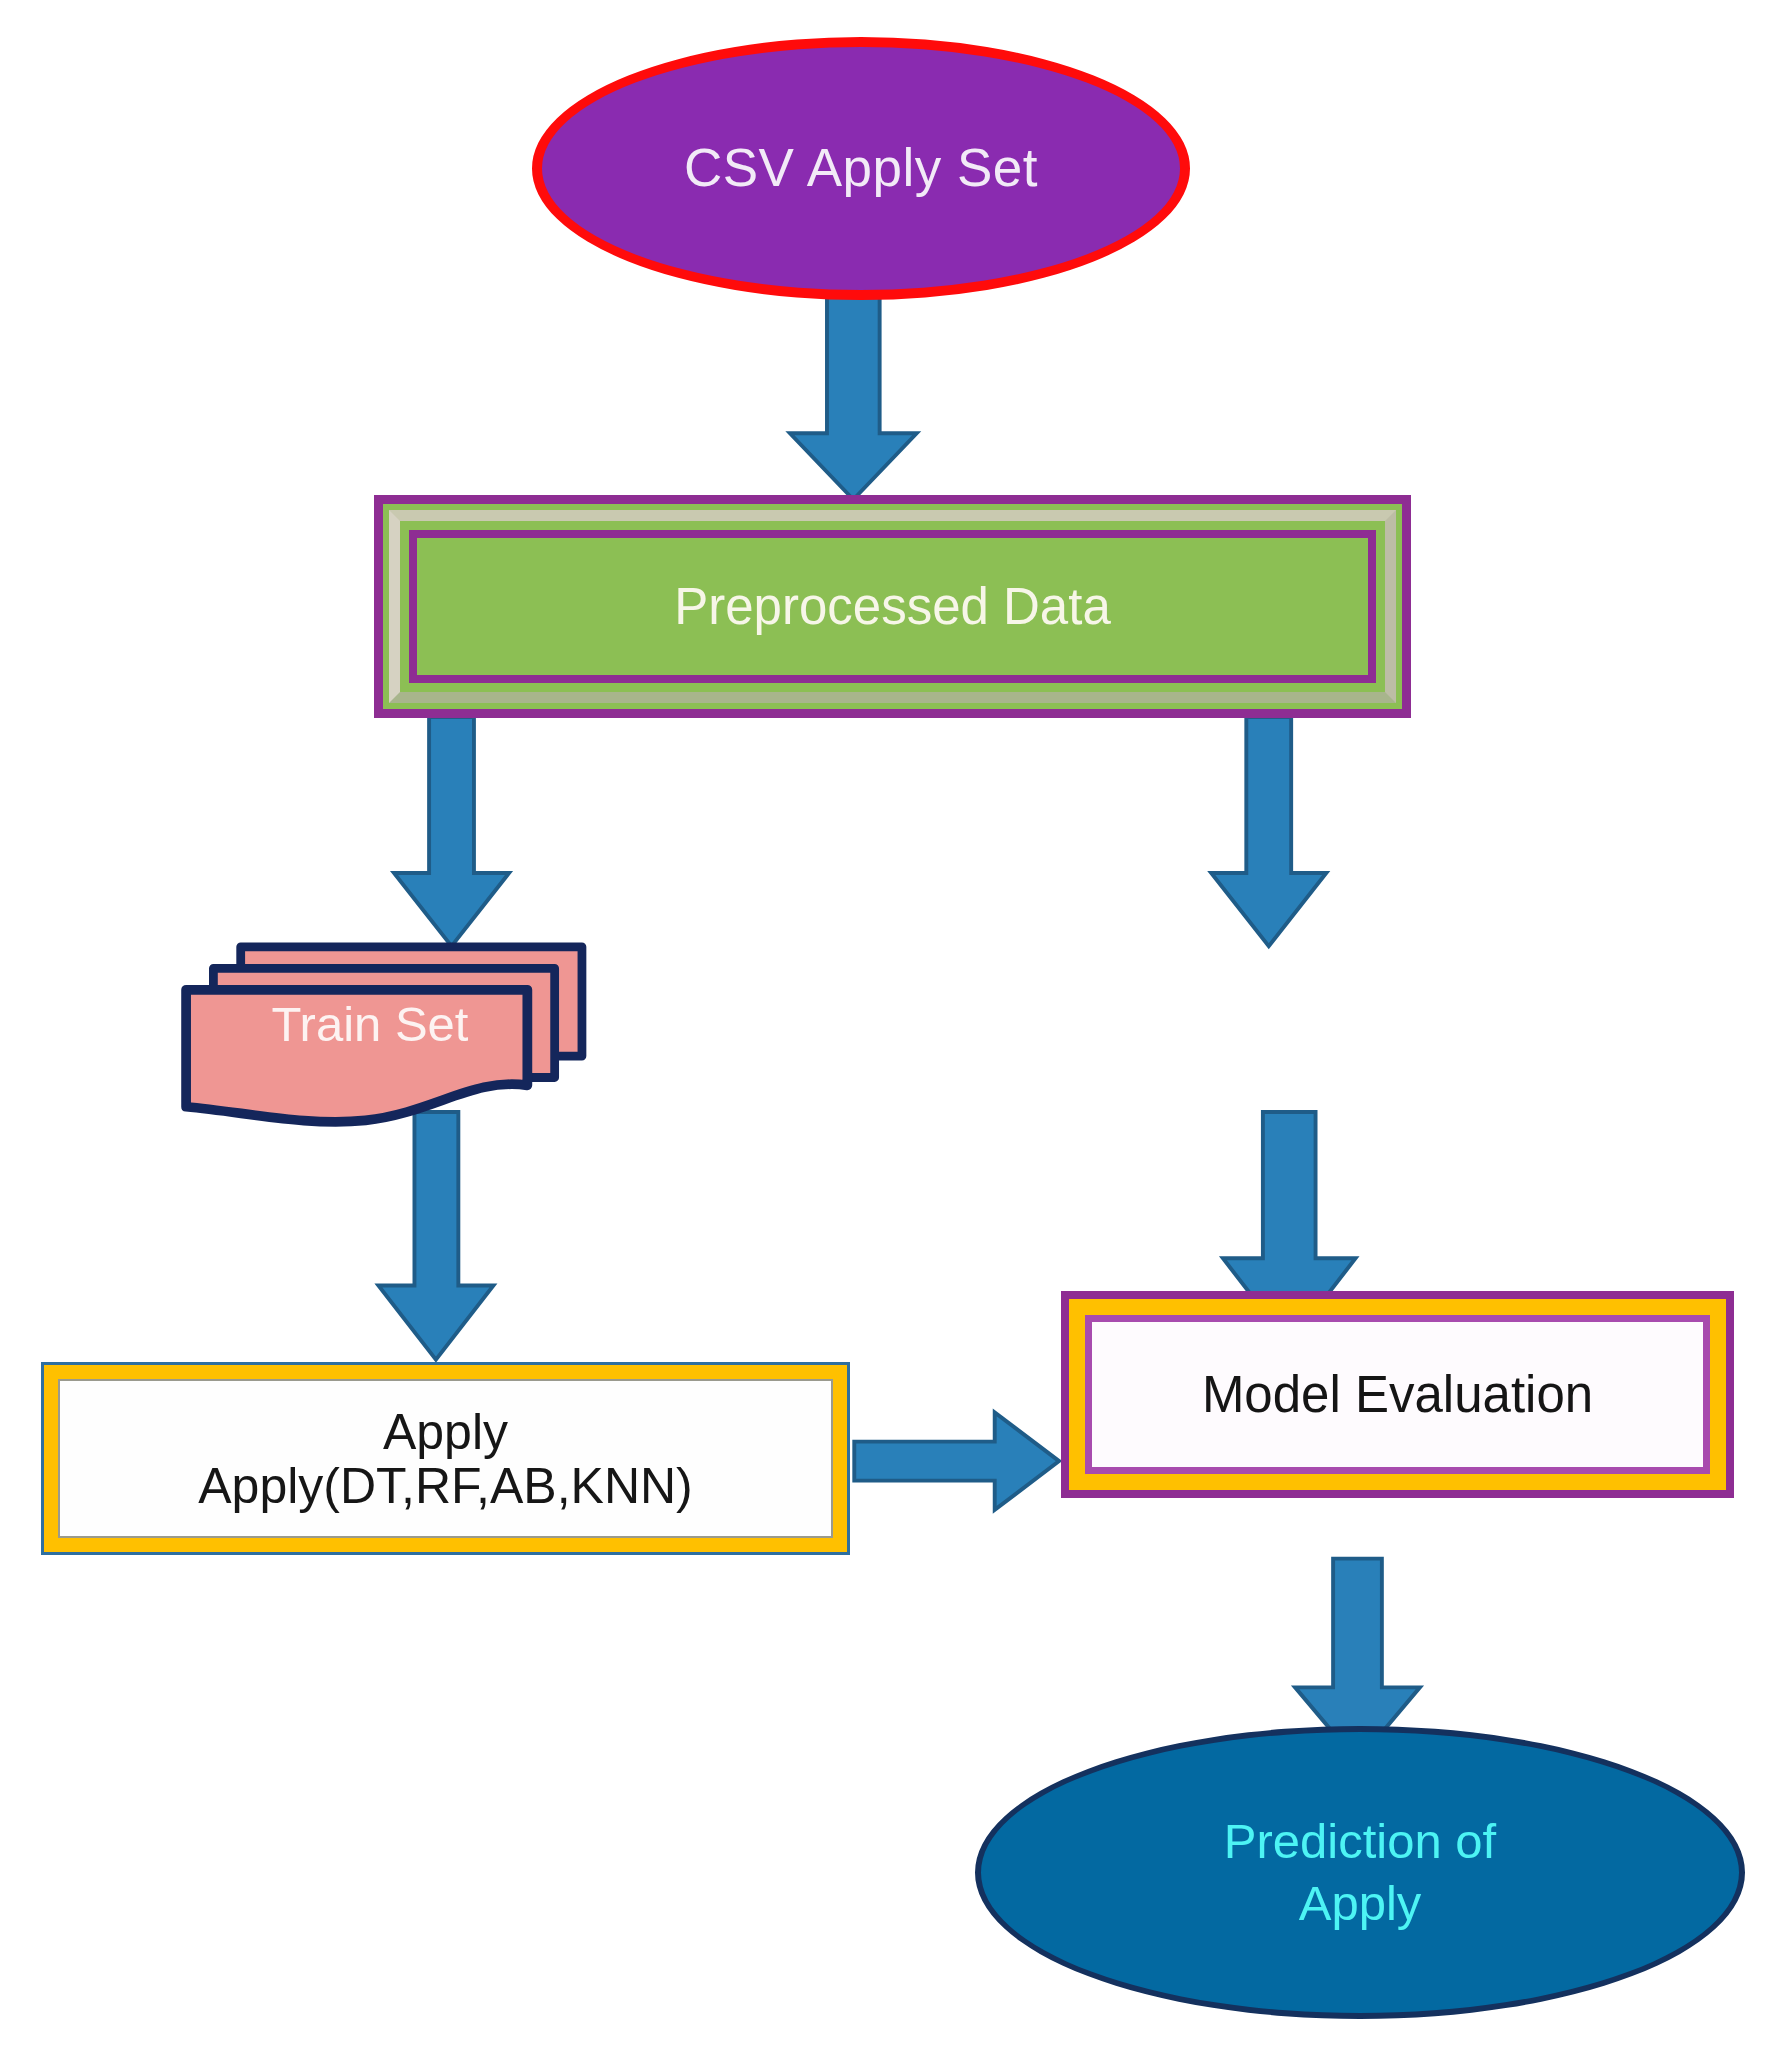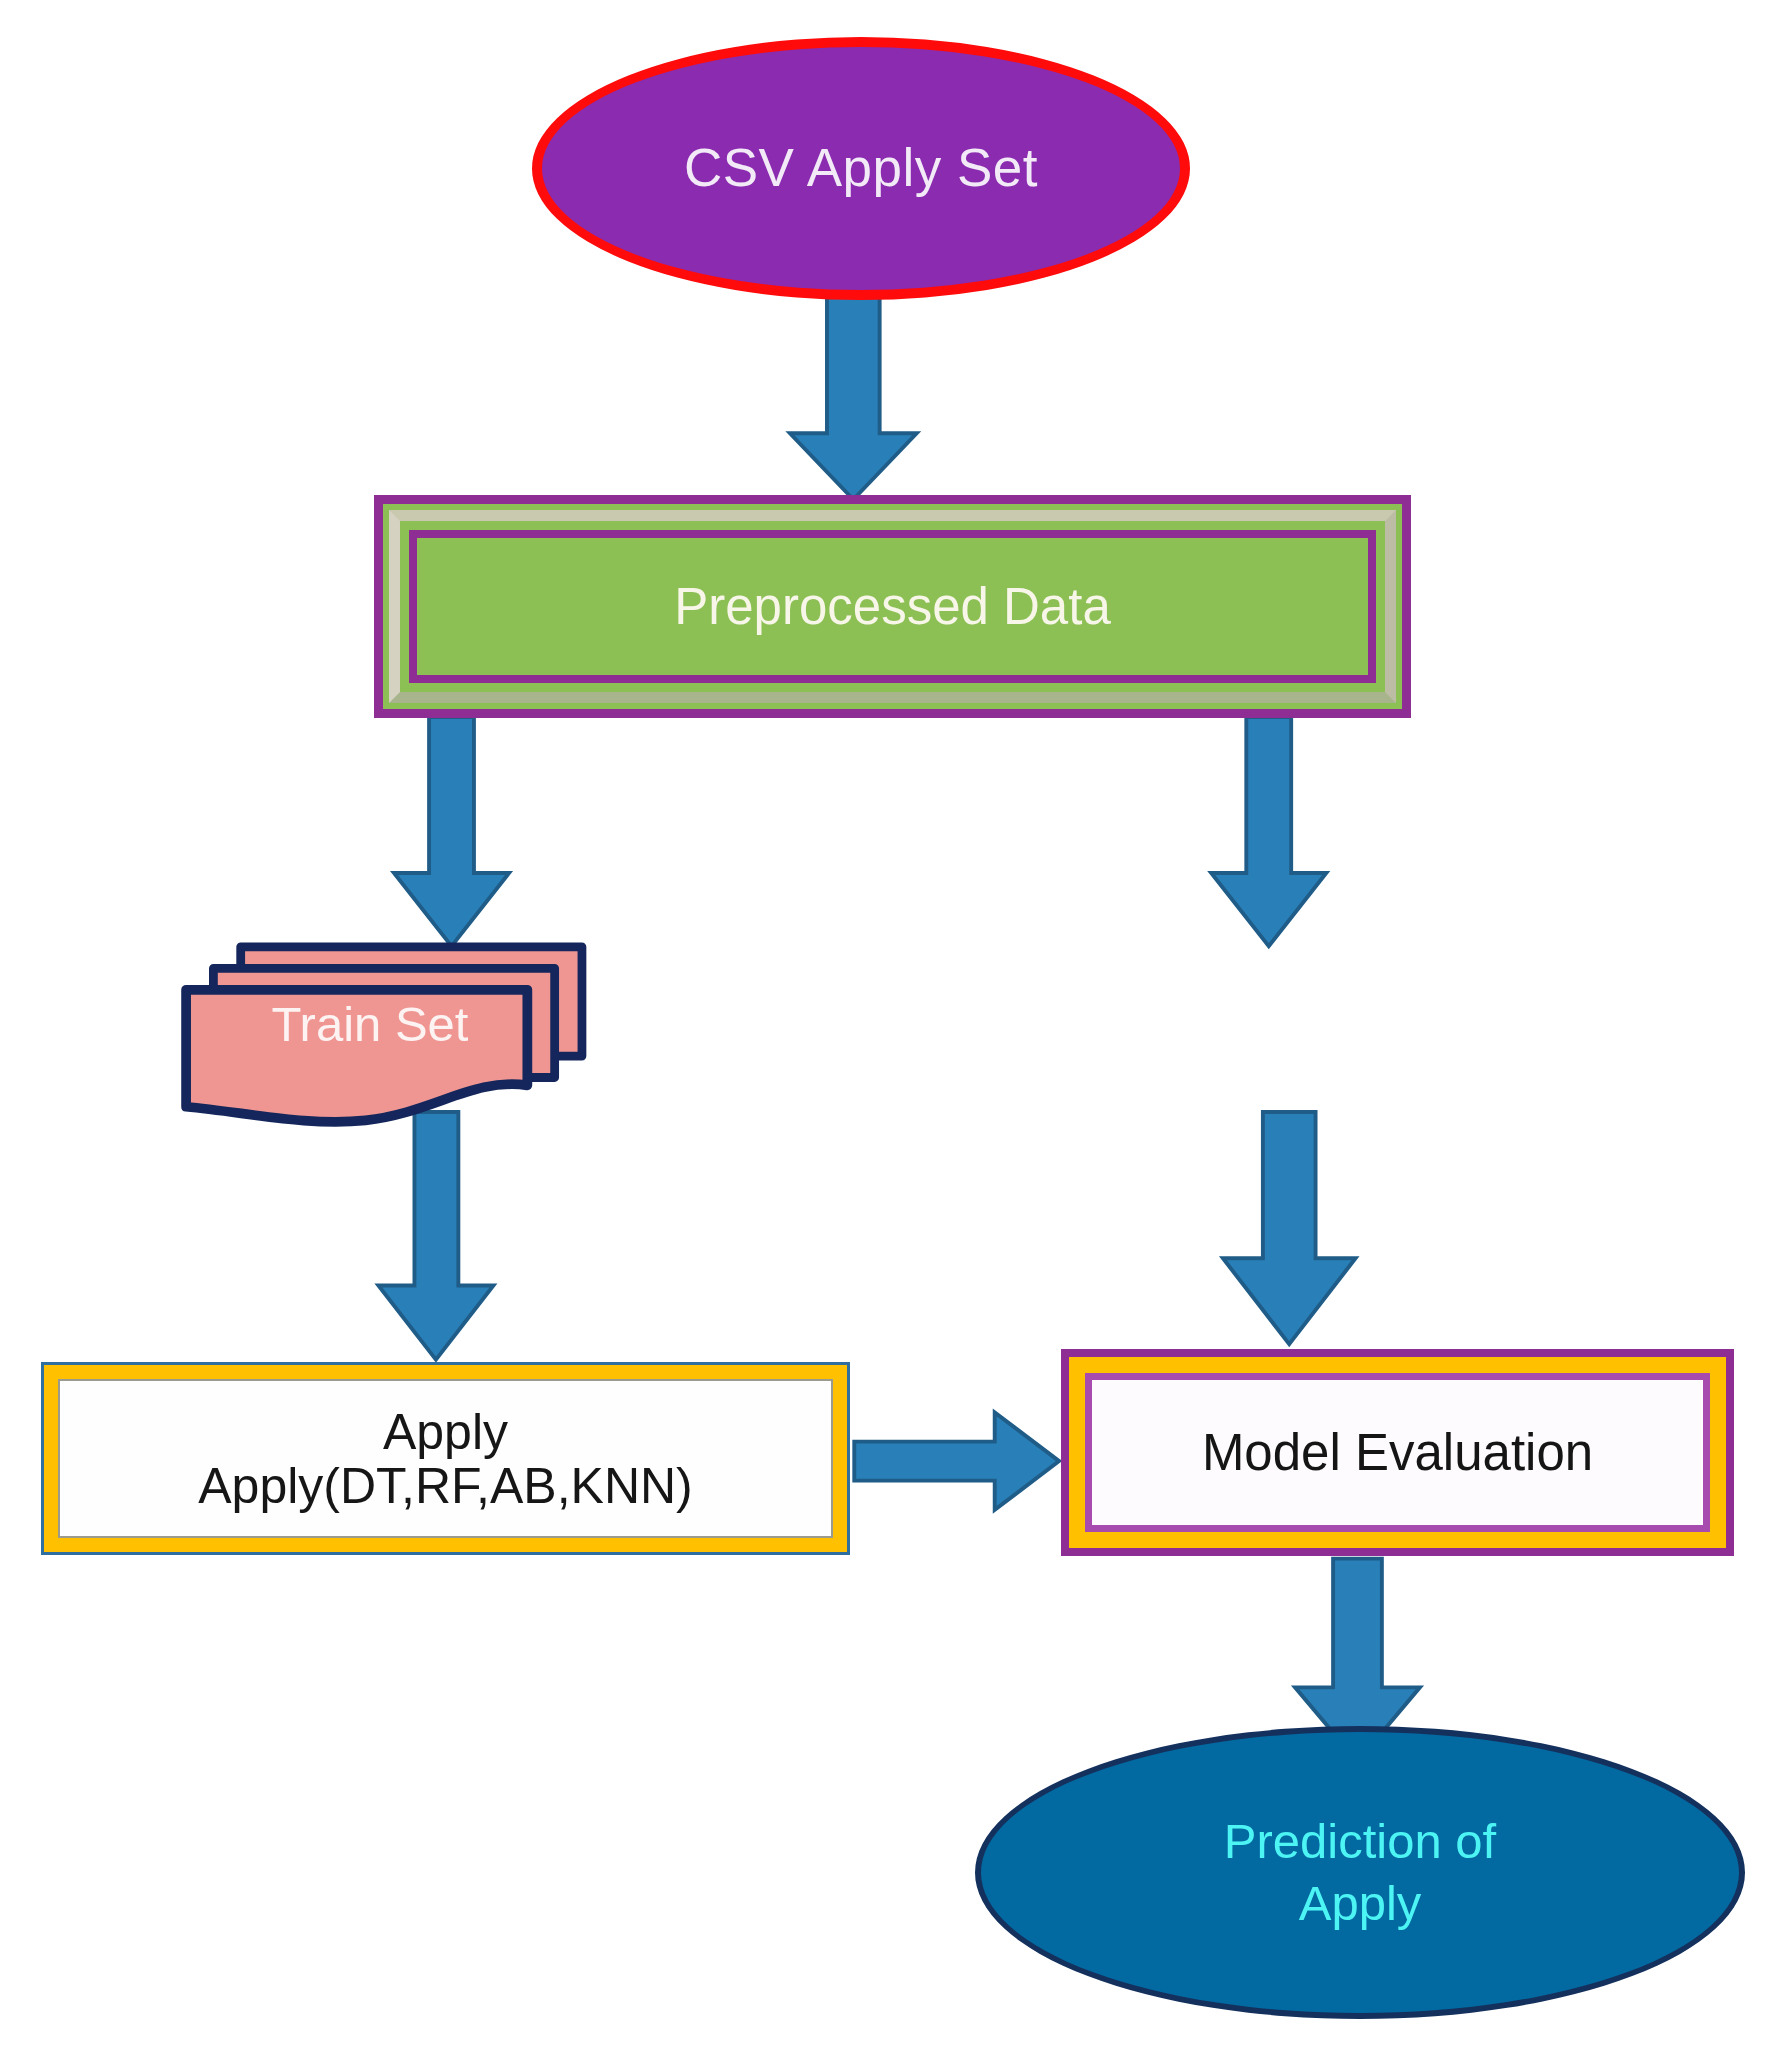--- a/index.html
+++ b/index.html
@@ -124,21 +124,21 @@
   }
   #apply-inner .label {
     color: #161616;
     font-size: 50px;
     text-align: center;
   }
 
   
   #eval-node {
     left: 1061px;
-    top: 1349px;
+    top: 1291px;
     width: 673px;
     height: 207px;
     border: 8.8px solid #8E2D93;
     background: #FFC000;
     padding: 15.6px;
   }
   #eval-inner {
     width: 100%;
     height: 100%;
     box-sizing: border-box;

